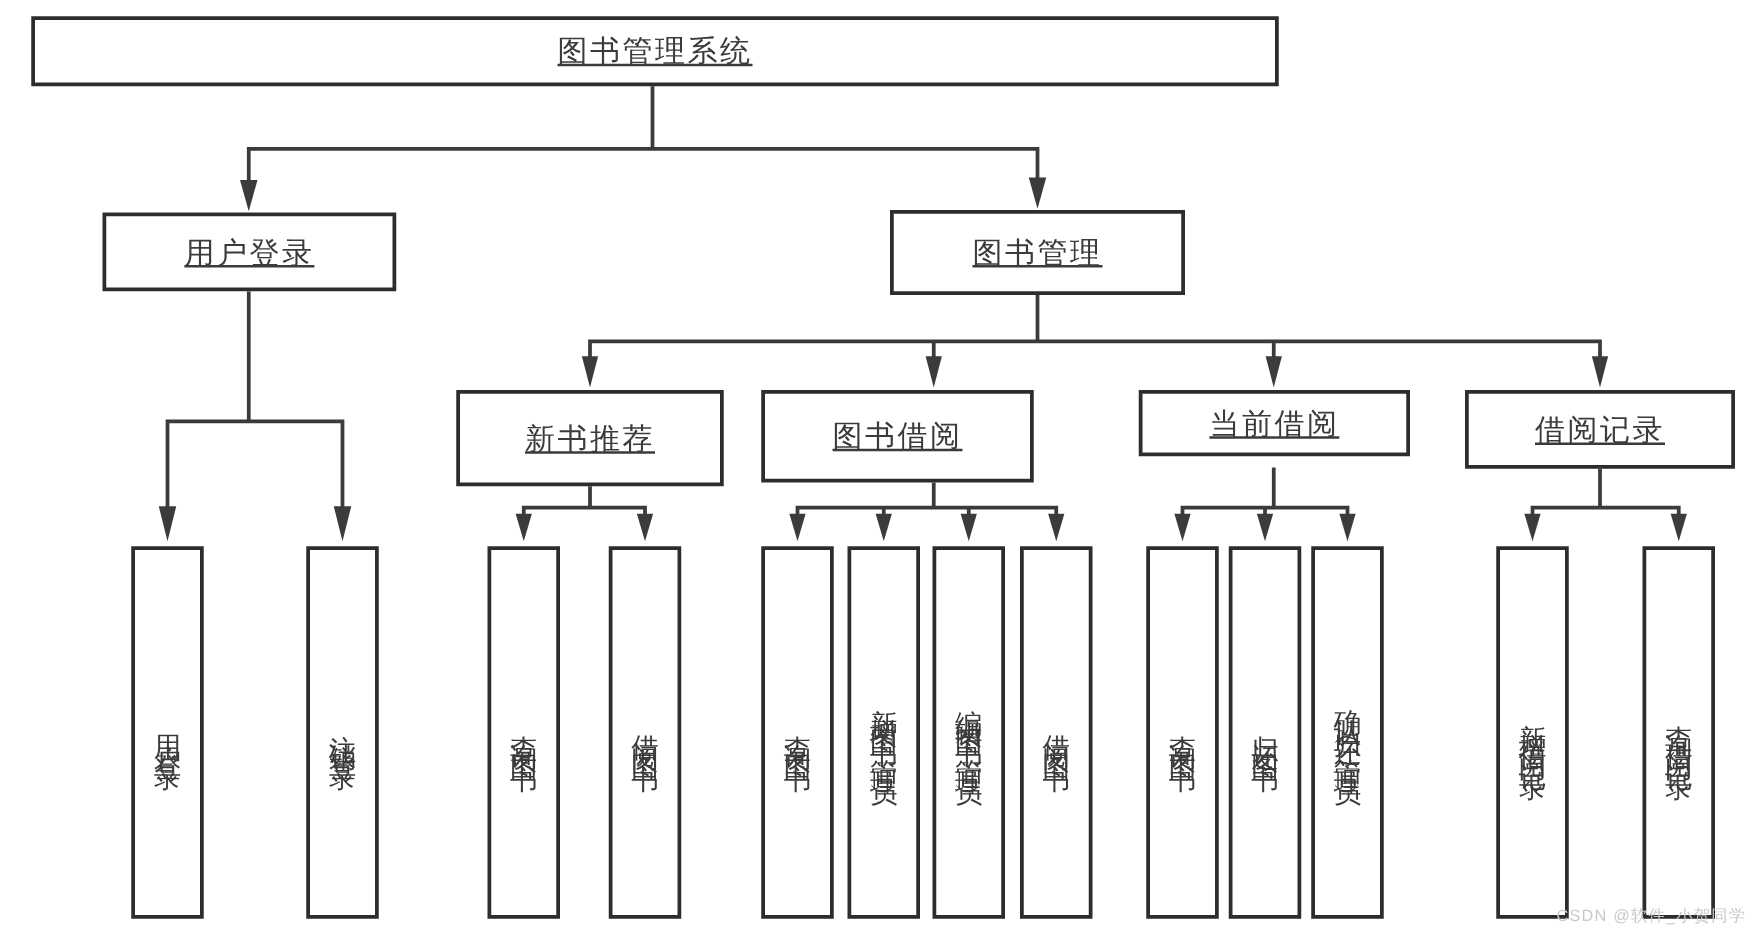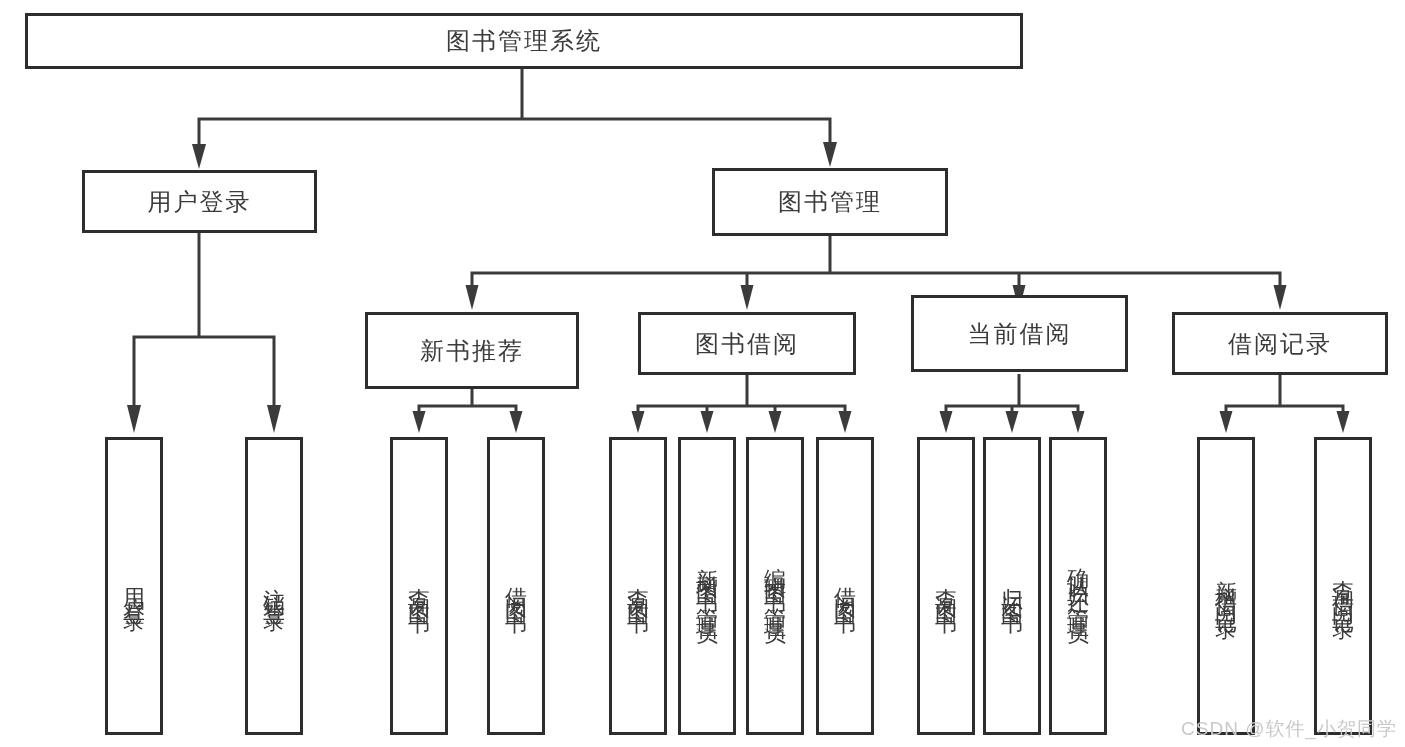--- a/index.html
+++ b/index.html
@@ -17,21 +17,21 @@
     overflow:hidden;
     font-family:"Liberation Sans","DejaVu Sans",sans-serif;
     color:var(--text);
   }
   svg.connectors{position:absolute;left:0;top:0;color:var(--line);}
   .node{
     position:absolute;
     box-sizing:border-box;
     border:3px solid var(--box_border);
     background:#ffffff;
-    display:flex;align-items:center;justify-content:center;
+    display:flex;align-items:center;justify-content:center;text-decoration:underline;
   }
   .node span{
     font-size:24px;
     letter-spacing:2px;
     color:var(--text);
     white-space:nowrap;
   }
   .leaf{
     position:absolute;
     box-sizing:border-box;
@@ -45,21 +45,21 @@
     text-orientation:mixed;
     font-size:22px;
     letter-spacing:8px;
     line-height:1;
     color:var(--text);
     max-height:288px;
   }
   .watermark{
     position:absolute;
     right:8px;bottom:5px;
-    font-size:19px;
+    font-size:13px;
     letter-spacing:1px;
     color:var(--watermark);
     white-space:nowrap;
     z-index:5;
   }
 </style>
 </head>
 <body>
 
 <div class="canvas">
@@ -122,24 +122,24 @@
   <div class="node" style="left:82px;top:170px;width:235px;height:63px">
     <span>用户登录</span>
   </div>
   <div class="node" style="left:712px;top:168px;width:236px;height:68px">
     <span>图书管理</span>
   </div>
 
   <div class="node" style="left:365px;top:312px;width:214px;height:77px">
     <span>新书推荐</span>
   </div>
-  <div class="node" style="left:638px;top:312px;width:218px;height:63px">
+  <div class="node" style="left:609px;top:312px;width:218px;height:74px">
     <span>图书借阅</span>
   </div>
-  <div class="node" style="left:911px;top:295px;width:217px;height:77px">
+  <div class="node" style="left:911px;top:312px;width:217px;height:53px">
     <span>当前借阅</span>
   </div>
   <div class="node" style="left:1172px;top:312px;width:216px;height:63px">
     <span>借阅记录</span>
   </div>
 
   <div class="leaf" style="left:105px">
     <span>用户登录</span>
   </div>
   <div class="leaf" style="left:245px">

